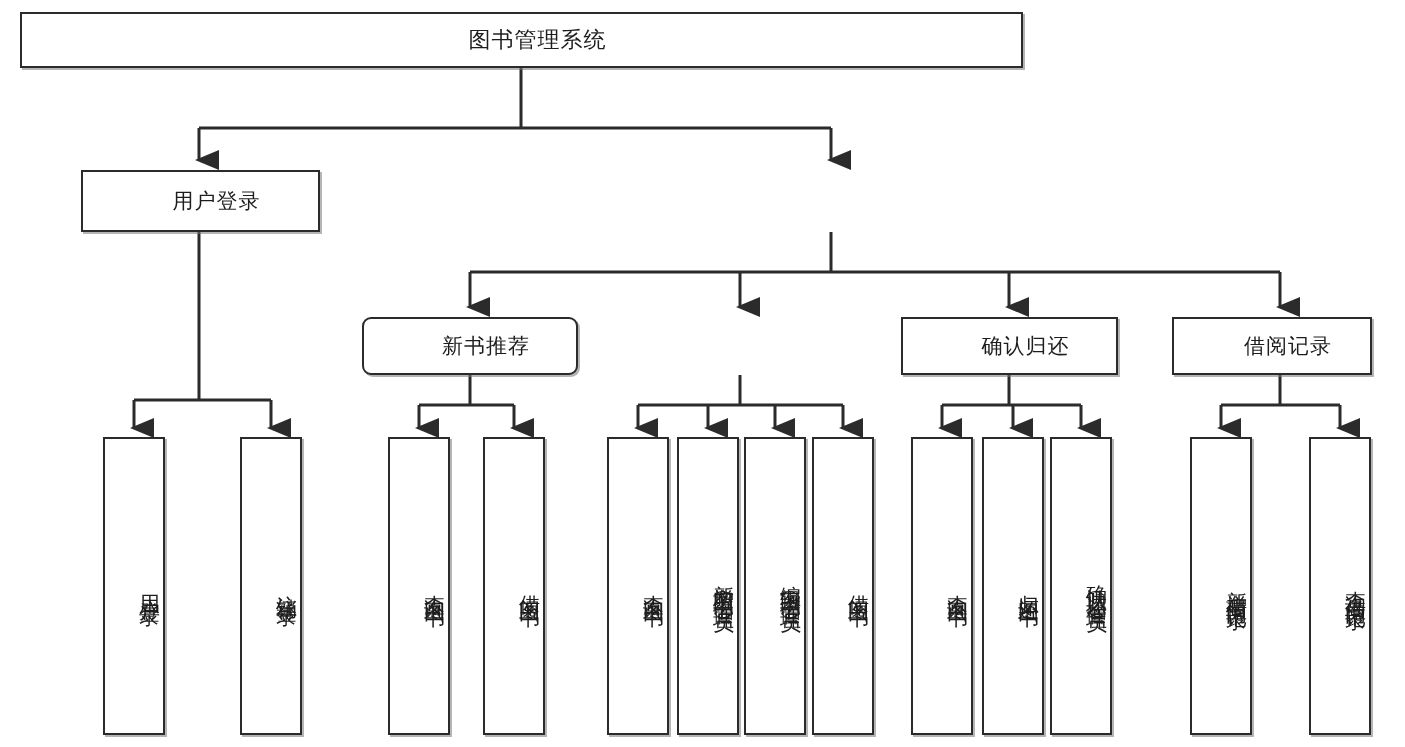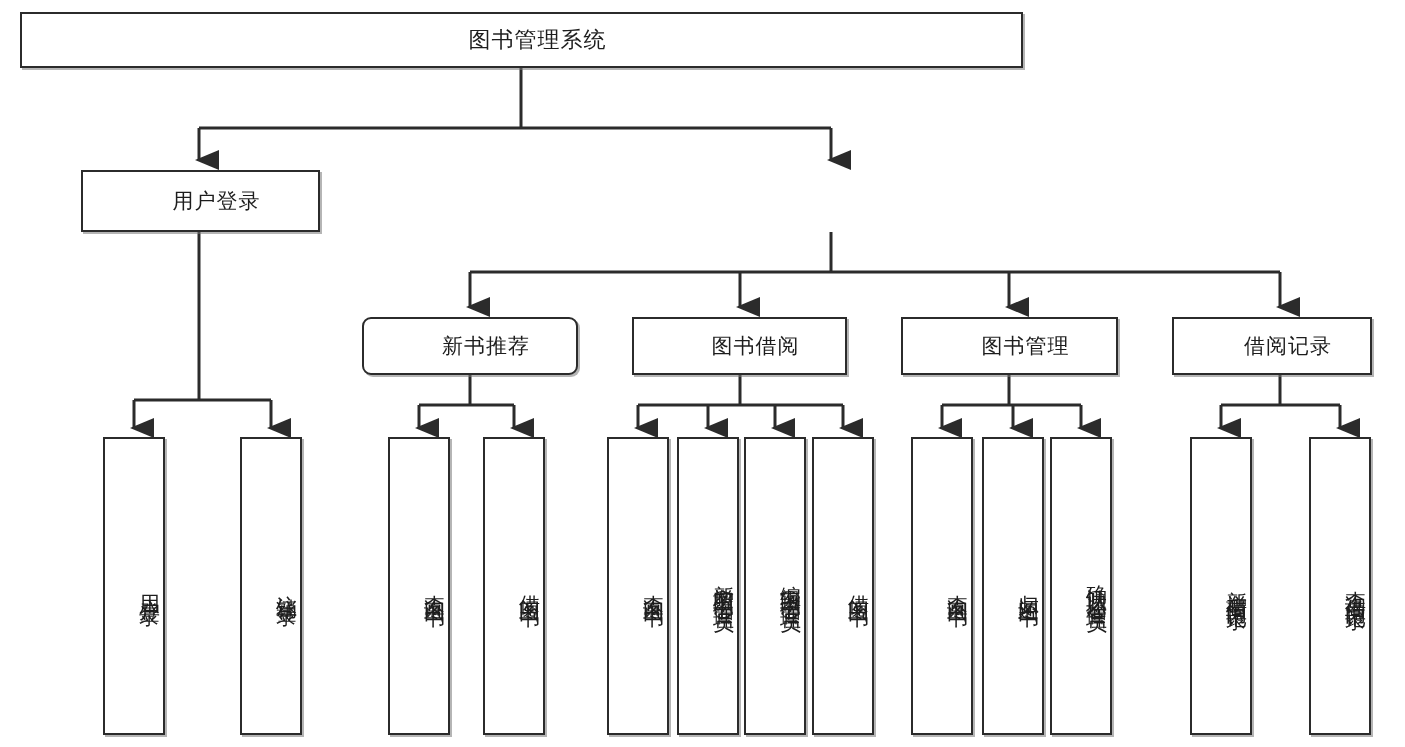--- a/index.html
+++ b/index.html
@@ -125,25 +125,22 @@
     <span class="label">图书管理系统</span>
   </div>
 
   <div class="node" style="left:81px; top:170px; width:239px; height:62px;">
     <span class="label">用户登录</span>
   </div>
 
   <div class="node" style="left:362px; top:317px; width:216px; height:58px;border-radius:9px;">
     <span class="label">新书推荐</span>
   </div>
-  <div class="node" style="left:632px; top:317px; width:215px; height:58px;">
-    <span class="label">图书借阅</span>
-  </div>
   <div class="node" style="left:901px; top:317px; width:217px; height:58px;">
-    <span class="label">图书管理</span>
+    <span class="label">确认归还</span>
   </div>
   <div class="node" style="left:1172px; top:317px; width:200px; height:58px;">
     <span class="label">借阅记录</span>
   </div>
 
   <div class="node leaf" style="left:103px; top:437px; width:62px; height:298px;">
     <span class="label">用户登录</span>
   </div>
   <div class="node leaf" style="left:240px; top:437px; width:62px; height:298px;">
     <span class="label">注销登录</span>

